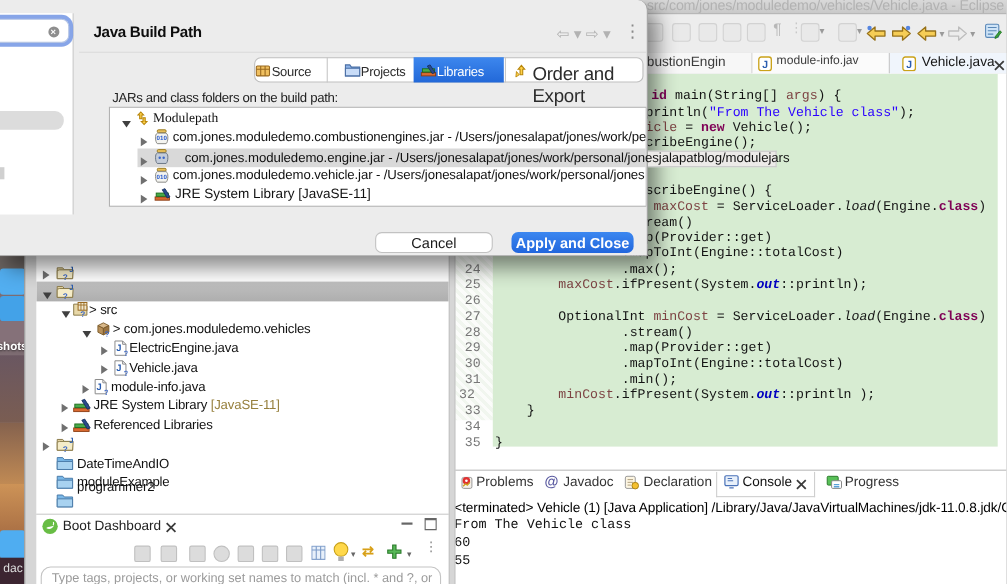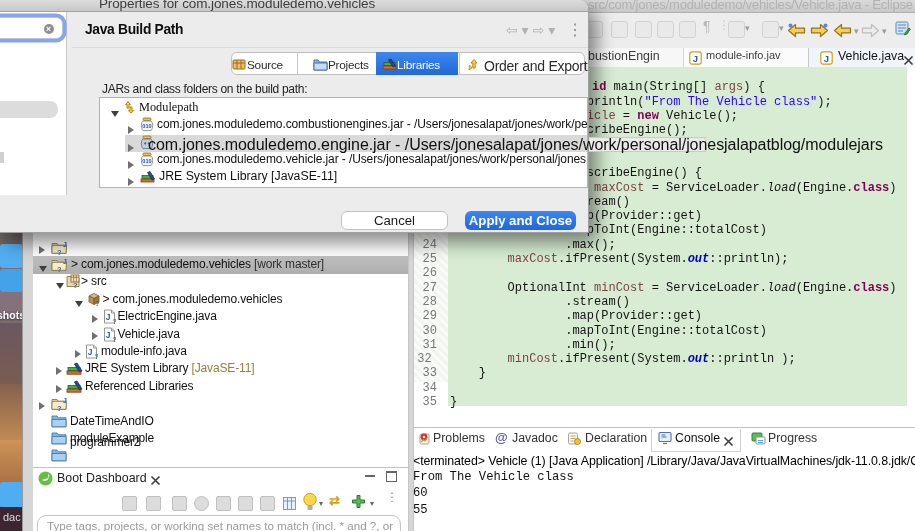--- a/index.html
+++ b/index.html
@@ -190,21 +190,20 @@
         <text x="6" y="14.5" font-size="7.5" font-weight="bold" fill="#3a66c8" font-family="Liberation Sans">?</text>
       </svg></div>
 
   <div class="abs" style="left:5.5px;top:213px;"><span style="display:inline-block;width:0;height:0;border-top:6px solid #3f3f3f;border-left:4.5px solid transparent;border-right:4.5px solid transparent;"></span></div>
   <div class="abs" style="left:18px;top:208.9px;"><svg width="18" height="15" viewBox="0 0 18 15">
         <path d="M1 3.5 h5 l1.5 1.8 H15 v8 H1 z" fill="#e8d8a8" stroke="#8a7a4a" stroke-width="0.9"></path>
         <path d="M1 6 L3 5.3 h12.5 L15 13.3 H1 z" fill="#f5ecc8" stroke="#8a7a4a" stroke-width="0.9"></path>
         <text x="12" y="7" font-size="7" font-weight="bold" fill="#2a5db0" font-family="Liberation Sans">J</text>
         <text x="6" y="14.5" font-size="7.5" font-weight="bold" fill="#3a66c8" font-family="Liberation Sans">?</text>
       </svg></div>
-  <div class="abs" style="left:38px;top:208.9px;white-space:nowrap;">&gt; com.jones.moduledemo.vehicles <span style="color:#2e2e2e;">[work master]</span></div>
 
   <div class="abs" style="left:23.4px;top:230px;"><span style="display:inline-block;width:0;height:0;border-top:6px solid #3f3f3f;border-left:4.5px solid transparent;border-right:4.5px solid transparent;"></span></div>
   <div class="abs" style="left:33px;top:226.3px;"><svg width="14" height="14" viewBox="0 0 14 14">
         <path d="M1 2.5 h4.5 l1.3 1.6 H13 v8.4 H1 z" fill="#e8d8a8" stroke="#8a7a4a" stroke-width="0.9"></path>
         <rect x="5" y="1" width="8" height="7" fill="#f0e8d0" stroke="#9a6a20" stroke-width="0.9"></rect>
         <path d="M5 3.3 h8 M7.6 1 v7 M10.3 1 v7" stroke="#9a6a20" stroke-width="0.8"></path>
         <text x="7" y="14" font-size="7.5" font-weight="bold" fill="#3a66c8" font-family="Liberation Sans">?</text>
       </svg></div>
   <div class="abs" style="left:48px;top:226.3px;white-space:nowrap;">&gt; src</div>
 
@@ -322,23 +321,20 @@
   <div class="abs" style="left:353px;top:26px;font-size:12px;color:#888;line-height:7px;text-align:center;">⋮</div>
 
   <div class="abs" style="left:4px;top:47px;width:362px;height:22px;background:#fff;border:1.3px solid #c4c4c4;border-radius:9px;"></div>
   <div class="abs" style="left:14px;top:51px;font-size:11.6px;color:#9a9a9a;white-space:nowrap;">Type tags, projects, or working set names to match (incl. * and ?, or</div>
 </div>
 
 <div class="abs" style="left:408px;top:13px;width:4px;height:518px;background:#d6d6d6;border-left:1px solid #c5c5c5;border-right:1px solid #c5c5c5;"></div>
 
 <div id="dialog" class="abs" style="left:0;top:0;width:588px;height:232px;background:#ececec;border-right:1px solid #9f9f9f;border-bottom:1px solid #9f9f9f;border-top-right-radius:9px;box-shadow:8px 10px 18px rgba(0,0,0,.45);overflow:hidden;">
 
-  <div class="abs" style="left:0;top:0;width:588px;height:11px;background:linear-gradient(#dcdcdc,#c8c8c8);border-bottom:1px solid #a3a3a3;">
-    <div class="abs" style="left:0;top:-4px;width:474px;text-align:center;font-size:13.5px;letter-spacing:-0.1px;color:#3d3d3d;white-space:nowrap;">Properties for com.jones.moduledemo.vehicles</div>
-  </div>
 
   <div class="abs" style="left:0;top:12px;width:66px;height:183px;background:#fff;border-right:1px solid #c6c6c6;"></div>
 
   <div class="abs" style="left:-10px;top:17px;width:71px;height:20px;background:#fff;border:1px solid #b4c4e4;border-radius:7px;box-shadow:0 0 0 3.5px rgba(122,155,229,.9);"></div>
   <div class="abs" style="left:43.5px;top:23.5px;width:10px;height:10px;background:#8e8e8e;border-radius:50%;color:#fff;font-size:8.5px;line-height:10px;text-align:center;font-weight:bold;">×</div>
 
   <div class="abs" style="left:-8px;top:101px;width:66px;height:17px;background:#dcdcdc;border-radius:0 8px 8px 0;"></div>
   <div class="abs" style="left:0;top:152px;width:4px;height:11px;background:#d0d0d0;"></div>
 
   <div class="abs" style="left:85px;top:21.5px;font-size:13.8px;letter-spacing:-0.3px;font-weight:bold;color:#0e0e0e;">Java Build Path</div>
@@ -364,21 +360,21 @@
   <div class="abs" style="left:382px;top:56.5px;width:14px;height:14px;"><svg width="15" height="14" viewBox="0 0 15 14">
         <rect x="1" y="9" width="13" height="3" fill="#d86a30" stroke="#8a3a10" stroke-width="0.8"></rect>
         <rect x="2" y="5.5" width="11" height="3" fill="#4aaa4a" stroke="#1a6a1a" stroke-width="0.8"></rect>
         <path d="M9 2 l4.5 7 -2.5 1 -4.5 -7 z" fill="#2a4a8a" stroke="#16305e" stroke-width="0.8"></path>
       </svg></div>
   <div class="abs" style="left:397px;top:57.5px;font-size:11.8px;letter-spacing:-0.25px;color:#fff;">Libraries</div>
   <div class="abs" style="left:467px;top:56.5px;width:14px;height:14px;"><svg width="14" height="14" viewBox="0 0 14 14">
         <path d="M4 6 L7 2.5 L10 6 H8.2 V11 H5.8 V6 z" fill="#ffd24a" stroke="#b8860b" stroke-width="1"></path>
         <path d="M2.5 8 L5 11 L2 13 z" fill="#ffd24a" stroke="#b8860b" stroke-width="0.8"></path>
       </svg></div>
-  <div class="abs" style="left:484px;top:57.5px;font-size:14px;letter-spacing:-0.25px;color:#2c2c2c;">Order and Export</div>
+  <div class="abs" style="left:484px;top:57.5px;font-size:17px;letter-spacing:-0.25px;color:#2c2c2c;">Order and Export</div>
 
   <div class="abs" style="left:102px;top:81.5px;font-size:12px;letter-spacing:-0.3px;color:#222;">JARs and class folders on the build path:</div>
 
   <div class="abs" style="left:99px;top:97px;width:489px;height:91px;background:#fff;border:1px solid #b2b2b2;box-sizing:border-box;overflow:hidden;">
     <div class="abs" style="left:25px;top:36.5px;width:464px;height:17.5px;background:#d9d9d9;"></div>
     <div class="abs" style="left:11px;top:5px;"><span style="display:inline-block;width:0;height:0;border-top:6px solid #3f3f3f;border-left:4.5px solid transparent;border-right:4.5px solid transparent;"></span></div>
     <div class="abs" style="left:22px;top:2px;width:15px;height:15px;"><svg width="15" height="15" viewBox="0 0 15 15">
           <path d="M3.5 4.5 L6 1.8 L8.5 4.5 H7 V8 H5 V4.5 z" fill="#ffd24a" stroke="#b8860b" stroke-width="1"></path>
           <path d="M11.5 10.5 L9 13.2 L6.5 10.5 H8 V7 H10 V10.5 z" fill="#ffd24a" stroke="#b8860b" stroke-width="1"></path>
         </svg></div>
@@ -411,13 +407,13 @@
           <path d="M10 2.5 l4.5 7.5 -2.5 1 -4.5 -7.5 z" fill="#2a4a8a" stroke="#16305e" stroke-width="0.8"></path>
         </svg></div>
     <div class="abs" style="left:59px;top:71px;font-size:12.3px;color:#111;">JRE System Library [JavaSE-11]</div>
   </div>
 
   <div class="abs" style="left:341px;top:211px;width:107px;height:19px;background:#fff;border:1px solid #c2c2c2;border-radius:6px;box-sizing:border-box;text-align:center;font-size:13.2px;color:#1a1a1a;line-height:17px;">Cancel</div>
   <div class="abs" style="left:465px;top:211px;width:111px;height:19px;background:linear-gradient(#3c87f0,#2166dd);border-radius:6px;box-sizing:border-box;text-align:center;font-size:13.2px;font-weight:bold;color:#fff;line-height:19px;">Apply and Close</div>
 </div>
 
 <div id="rowoverlay" class="abs" style="left:589px;top:136.5px;width:117px;height:15.5px;background:#eceae8;border:1px solid #c9c9c9;border-left:none;box-sizing:border-box;"></div>
-<div class="abs" style="left:148px;top:136px;font-size:16px;letter-spacing:-0.06px;color:#111;white-space:nowrap;z-index:5;">com.jones.moduledemo.engine.jar - /Users/jonesalapat/jones/work/personal/jonesjalapatblog/modulejars</div>
+<div class="abs" style="left:168px;top:136px;font-size:12px;letter-spacing:-0.06px;color:#111;white-space:nowrap;z-index:5;">com.jones.moduledemo.engine.jar - /Users/jonesalapat/jones/work/personal/jonesjalapatblog/modulejars</div>
 
 </body></html>

